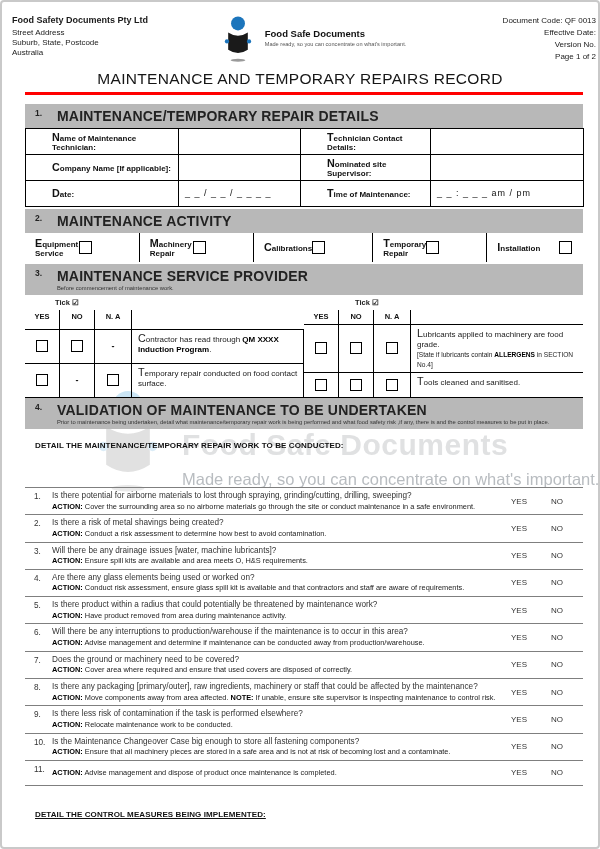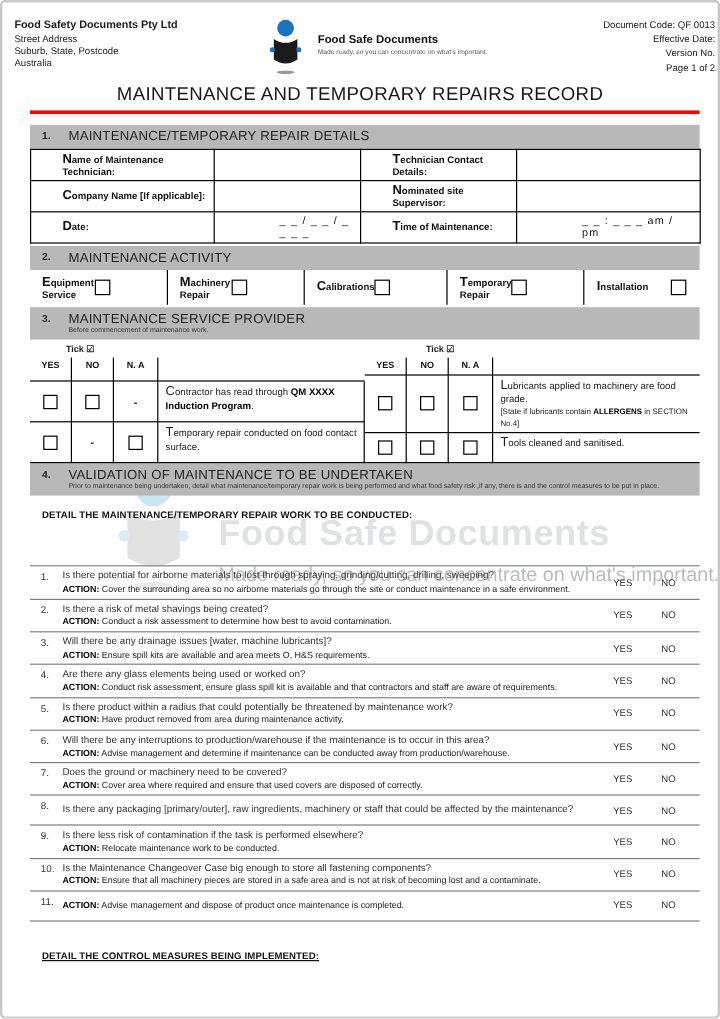--- a/index.html
+++ b/index.html
@@ -19,29 +19,29 @@
   .logo-tag { font-size:5.6px; color:#555; margin-top:2px; }
   .hdr-right { width:150px; text-align:right; font-size:8px; color:#1a1a1a; line-height:1.5; }
 
   .title { text-align:center; font-size:15.5px; color:#161616; letter-spacing:.3px; margin-top:7px; }
   .red-rule { height:2.5px; background:#ff0000; margin:4px 15px 0 23px; }
 
   
   .sec-bar { background:#b8b8b8; padding:4px 8px 4px 10px; margin-top:2px; }
   .sec-line { display:flex; }
   .sec-num { width:22px; font-size:8.5px; font-weight:bold; color:#222; }
-  .sec-title { font-size:11px; font-weight:normal; color:#222; letter-spacing:.2px; }
+  .sec-title { font-size:14px; font-weight:bold; color:#222; letter-spacing:.2px; }
   .sec-sub { font-size:5.8px; color:#333; margin-left:22px; margin-top:1px; }
 
   
   table.t1 { width:100%; border-collapse:collapse; table-layout:fixed; }
   table.t1 td { border:1px solid #000; height:26px; padding:0 6px; vertical-align:middle; }
   .t1 .lab { font-size:8px; font-weight:bold; color:#111;padding-left:20px; }
   .fl::first-letter { font-size:1.35em; }
-  .t1 .val { font-size:9px; color:#111; letter-spacing:1px;margin-left:48px; }
+  .t1 .val { font-size:9px; color:#111; letter-spacing:1px; }
 
   
   .act-row { display:flex; height:29px;gap:36px; }
   .act-cell { display:flex; align-items:center; justify-content:space-between; padding:0 11px 0 10px; }
   .act-cell + .act-cell { border-left:1.3px solid #000; }
   .act-lab { font-size:8px; font-weight:bold; color:#111; }
   .cb { width:13px; height:13px; border:1.2px solid #000; background:#fff; flex:0 0 auto; }
 
   
   .tick-row { position:relative; height:13px; margin-top:2px; font-size:7.5px; font-weight:bold; color:#222; }
@@ -379,20 +379,21 @@
           <div class="q-a"><b>ACTION:</b><span> Cover area where required and ensure that used covers are disposed of correctly.</span></div>
         </div>
         <span class="q-yes">YES</span>
         <span class="q-no">NO</span>
       </div>
 
       <div class="q-row">
         <span class="q-num">8.</span>
         <div class="q-body">
           <div class="q-q">Is there any packaging [primary/outer], raw ingredients, machinery or staff that could be affected by the maintenance?</div>
+          <div class="q-a"><b>ACTION:</b><span> Move components away from area affected.</span><b> NOTE: </b><span>If unable, ensure site supervisor is inspecting maintenance to control risk.</span></div>
         </div>
         <span class="q-yes">YES</span>
         <span class="q-no">NO</span>
       </div>
 
       <div class="q-row">
         <span class="q-num">9.</span>
         <div class="q-body">
           <div class="q-q">Is there less risk of contamination if the task is performed elsewhere?</div>
           <div class="q-a"><b>ACTION:</b><span> Relocate maintenance work to be conducted.</span></div>

